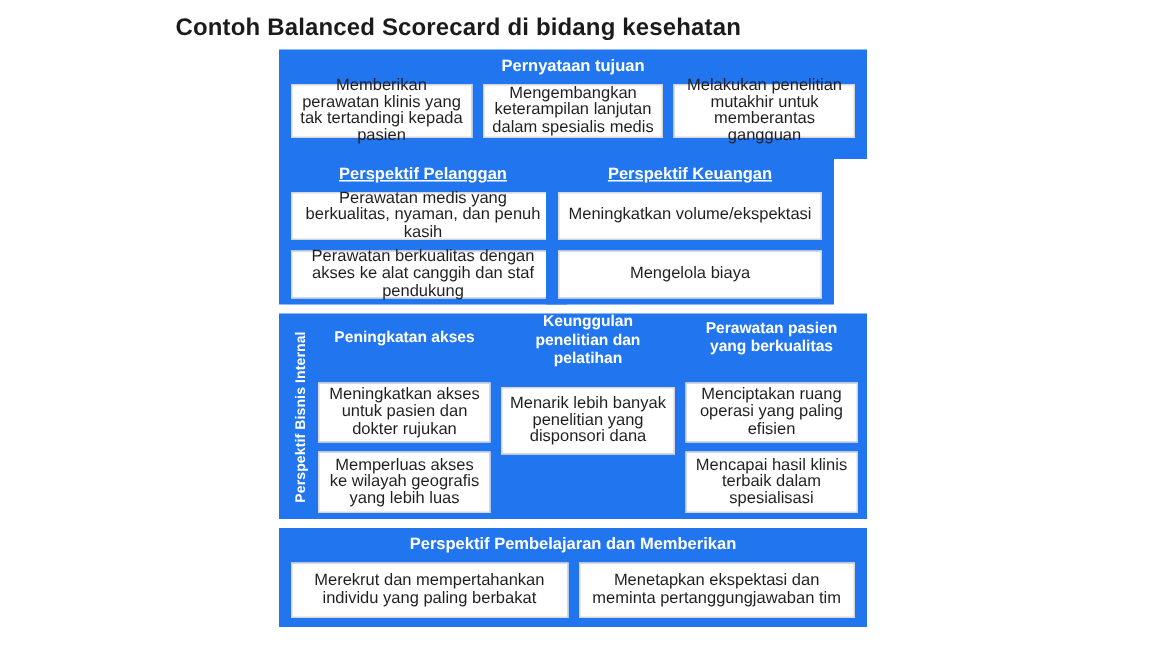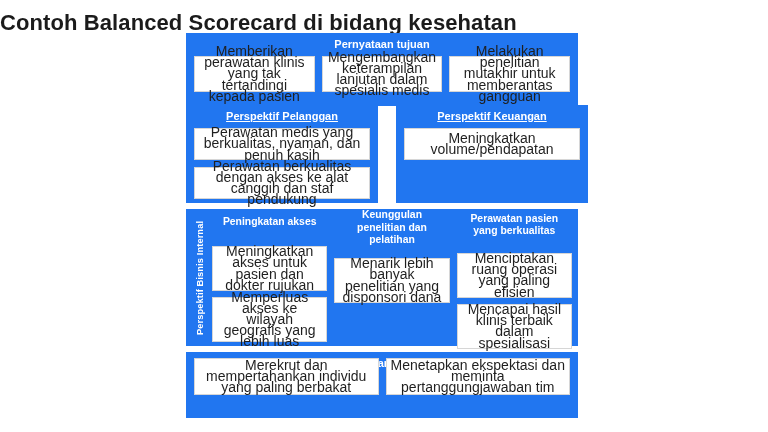--- a/index.html
+++ b/index.html
@@ -19,22 +19,22 @@
     height: 432px;
     box-sizing: border-box;
   }
 
   
   .title {
     position: absolute;
     left: 0;
     top: 10px;
     width: 611px;
-    text-align: left;
-    font-size: 22px;
+    text-align: center;
+    font-size: 16px;
     font-weight: bold;
     color: #1b1b1b;
     letter-spacing: 0.1px;
   }
 
   
   .panel {
     position: absolute;
     background: #2176f0;
     box-sizing: border-box;
@@ -49,21 +49,21 @@
   }
   .card {
     background: #ffffff;
     border: 1px solid #d6d6d6;
     box-sizing: border-box;
     display: flex;
     align-items: center;
     justify-content: center;
     text-align: center;
     color: #1f1f1f;
-    font-size: 14px;
+    font-size: 11px;
     line-height: 11.2px;
     padding: 2px 4px;
   }
 
   
   #sec-objective {
     left: 186px;
     top: 33px;
     width: 392px;
     height: 73px;
@@ -83,21 +83,21 @@
   #sec-objective .card { flex: 1 1 0; }
 
   
   #sec-customer {
     left: 186px;
     top: 105px;
     width: 192px;
     height: 98px;
   }
   #sec-finance {
-    left: 396px;
+    left: 364px;
     top: 105px;
     width: 192px;
     height: 98px;
   }
   .mid-panel .panel-title { margin-top: 5px; text-decoration: underline; }
   .mid-panel .stack {
     position: absolute;
     left: 8px;
     top: 23px;
     width: 176px;
@@ -169,21 +169,21 @@
   #sec-learning {
     left: 186px;
     top: 352px;
     width: 392px;
     height: 66px;
   }
   #sec-learning .panel-title { margin-top: 5px; }
   #sec-learning .row {
     position: absolute;
     left: 8px;
-    top: 6px;
+    top: 23px;
     width: 376px;
     height: 37px;
     display: flex;
     gap: 7px;
   }
   #sec-learning .card { flex: 1 1 0; }
 </style>
 </head>
 <body>
 
@@ -204,21 +204,22 @@
     <div class="panel-title">Perspektif Pelanggan</div>
     <div class="stack">
       <div class="card">Perawatan medis yang berkualitas, nyaman, dan penuh kasih</div>
       <div class="card">Perawatan berkualitas dengan akses ke alat canggih dan staf pendukung</div>
     </div>
   </div>
 
   <div class="panel mid-panel" id="sec-finance">
     <div class="panel-title">Perspektif Keuangan</div>
     <div class="stack">
-      <div class="card">Meningkatkan volume/pendapatan</div>
+      <div class="card">Meningkatkan volume/ekspektasi</div>
+      <div class="card">Mengelola biaya</div>
     </div>
   </div>
 
   <div class="panel" id="sec-internal">
     <div class="vlabel">
       <span>Perspektif Bisnis Internal</span>
     </div>
     <div class="internal-grid">
 
       <div class="icol">

